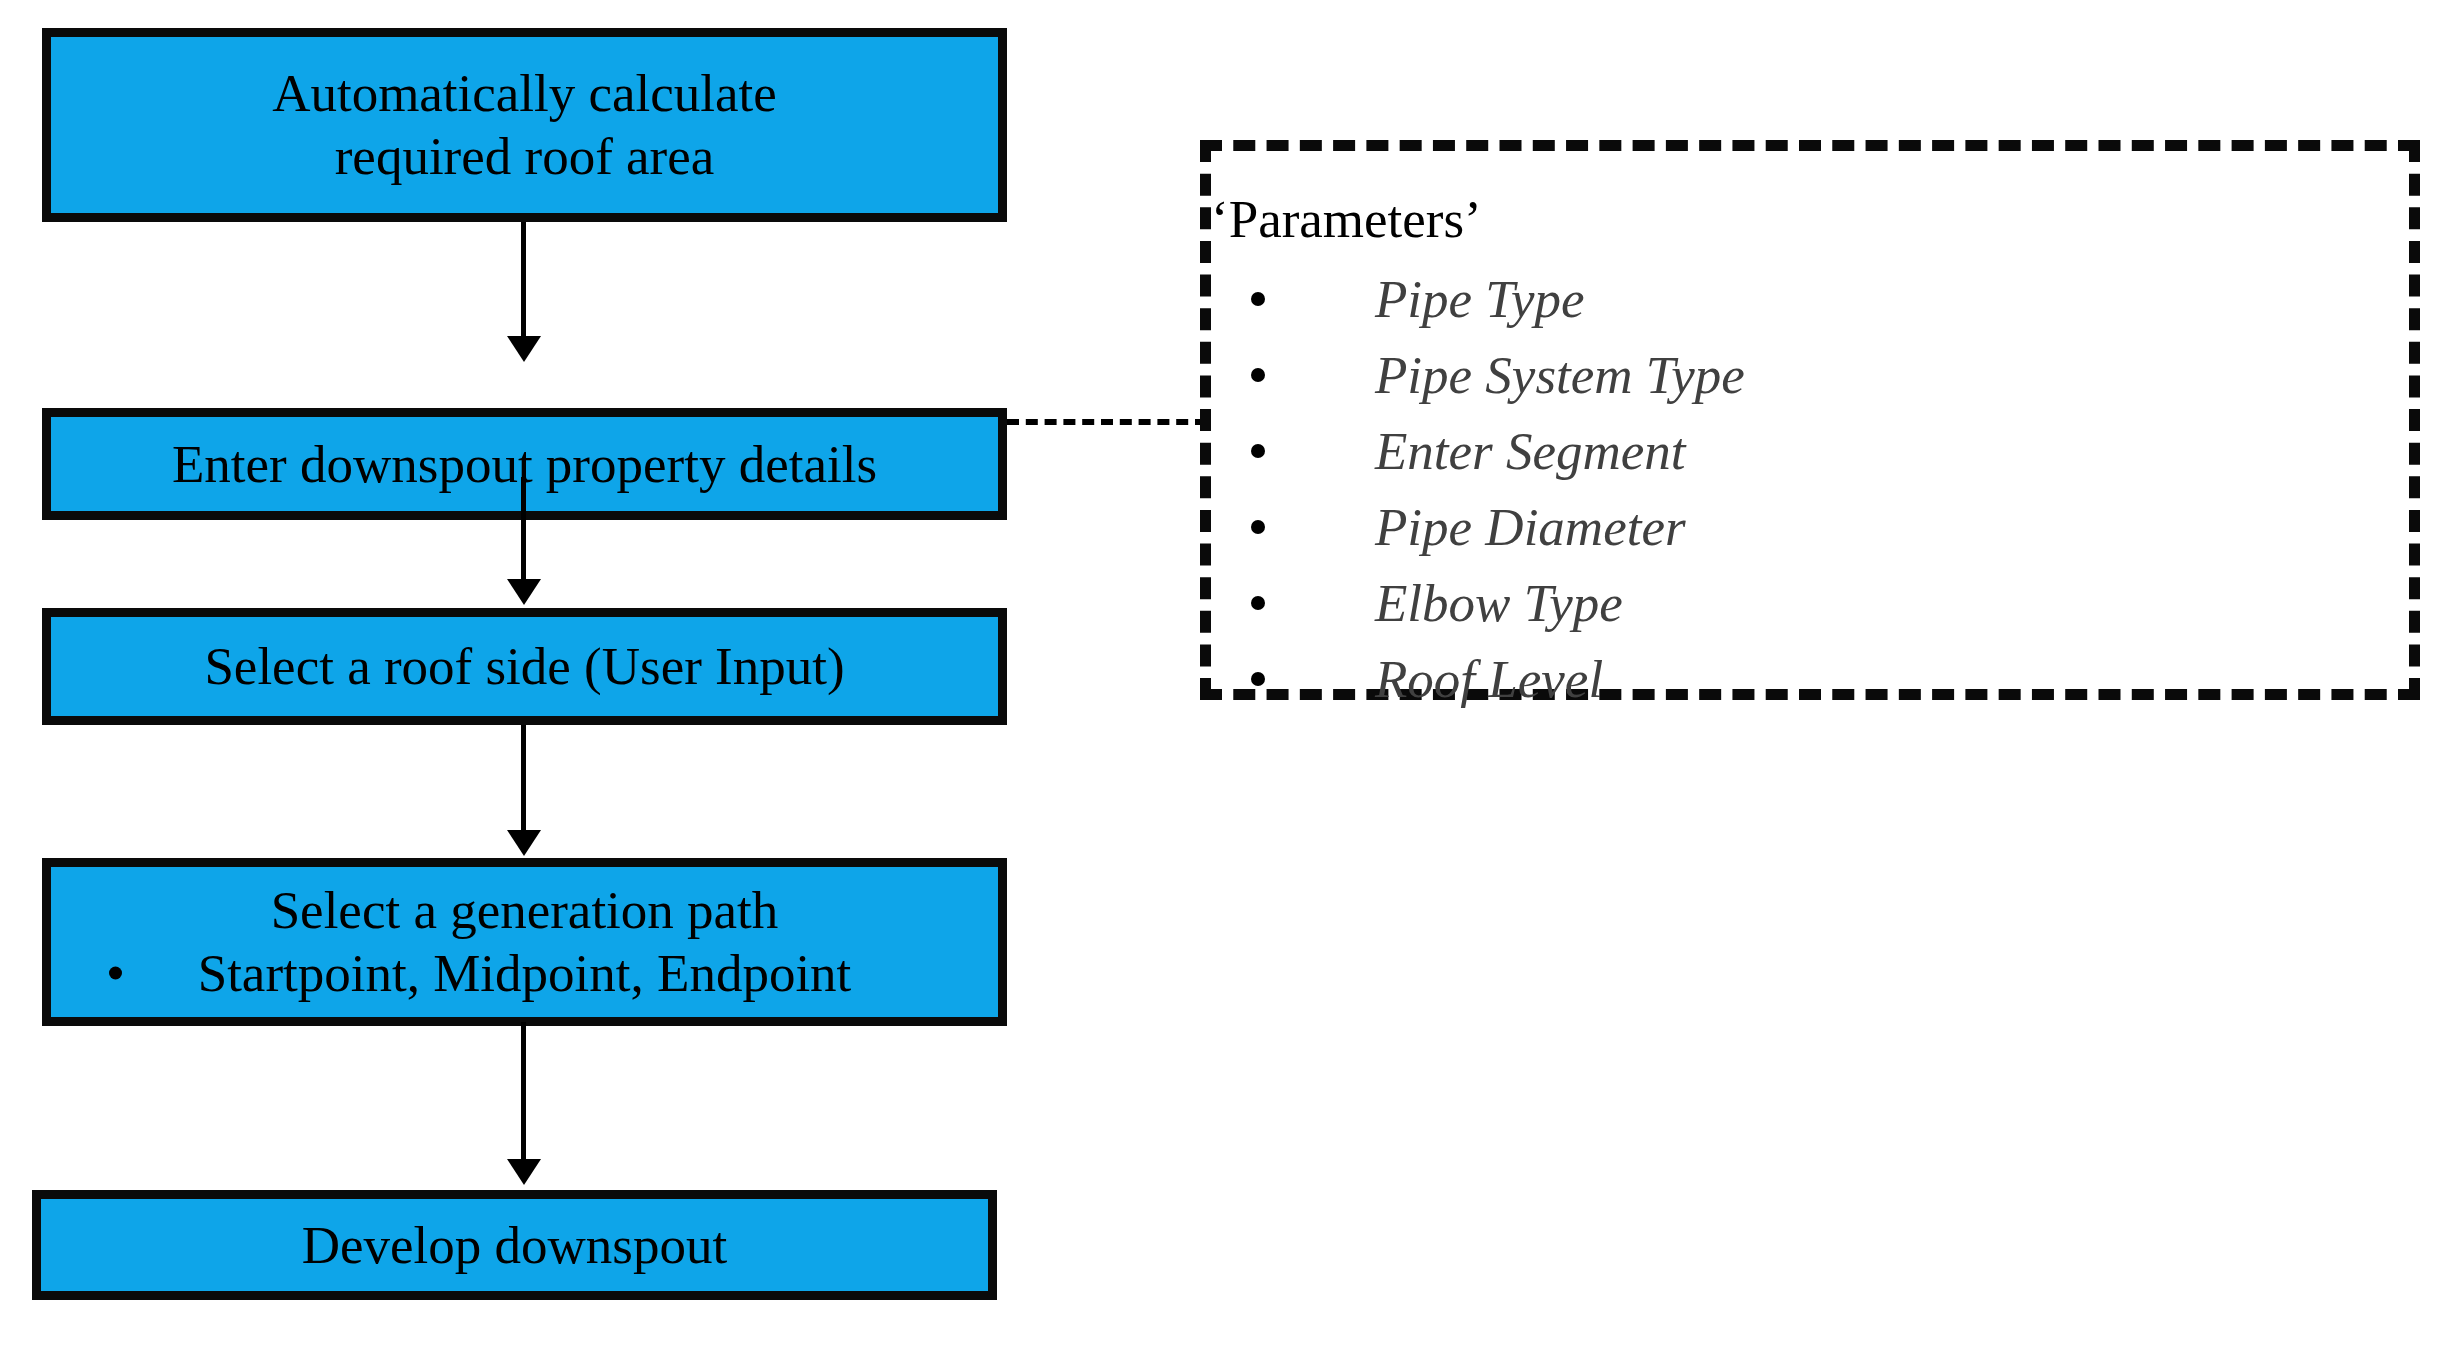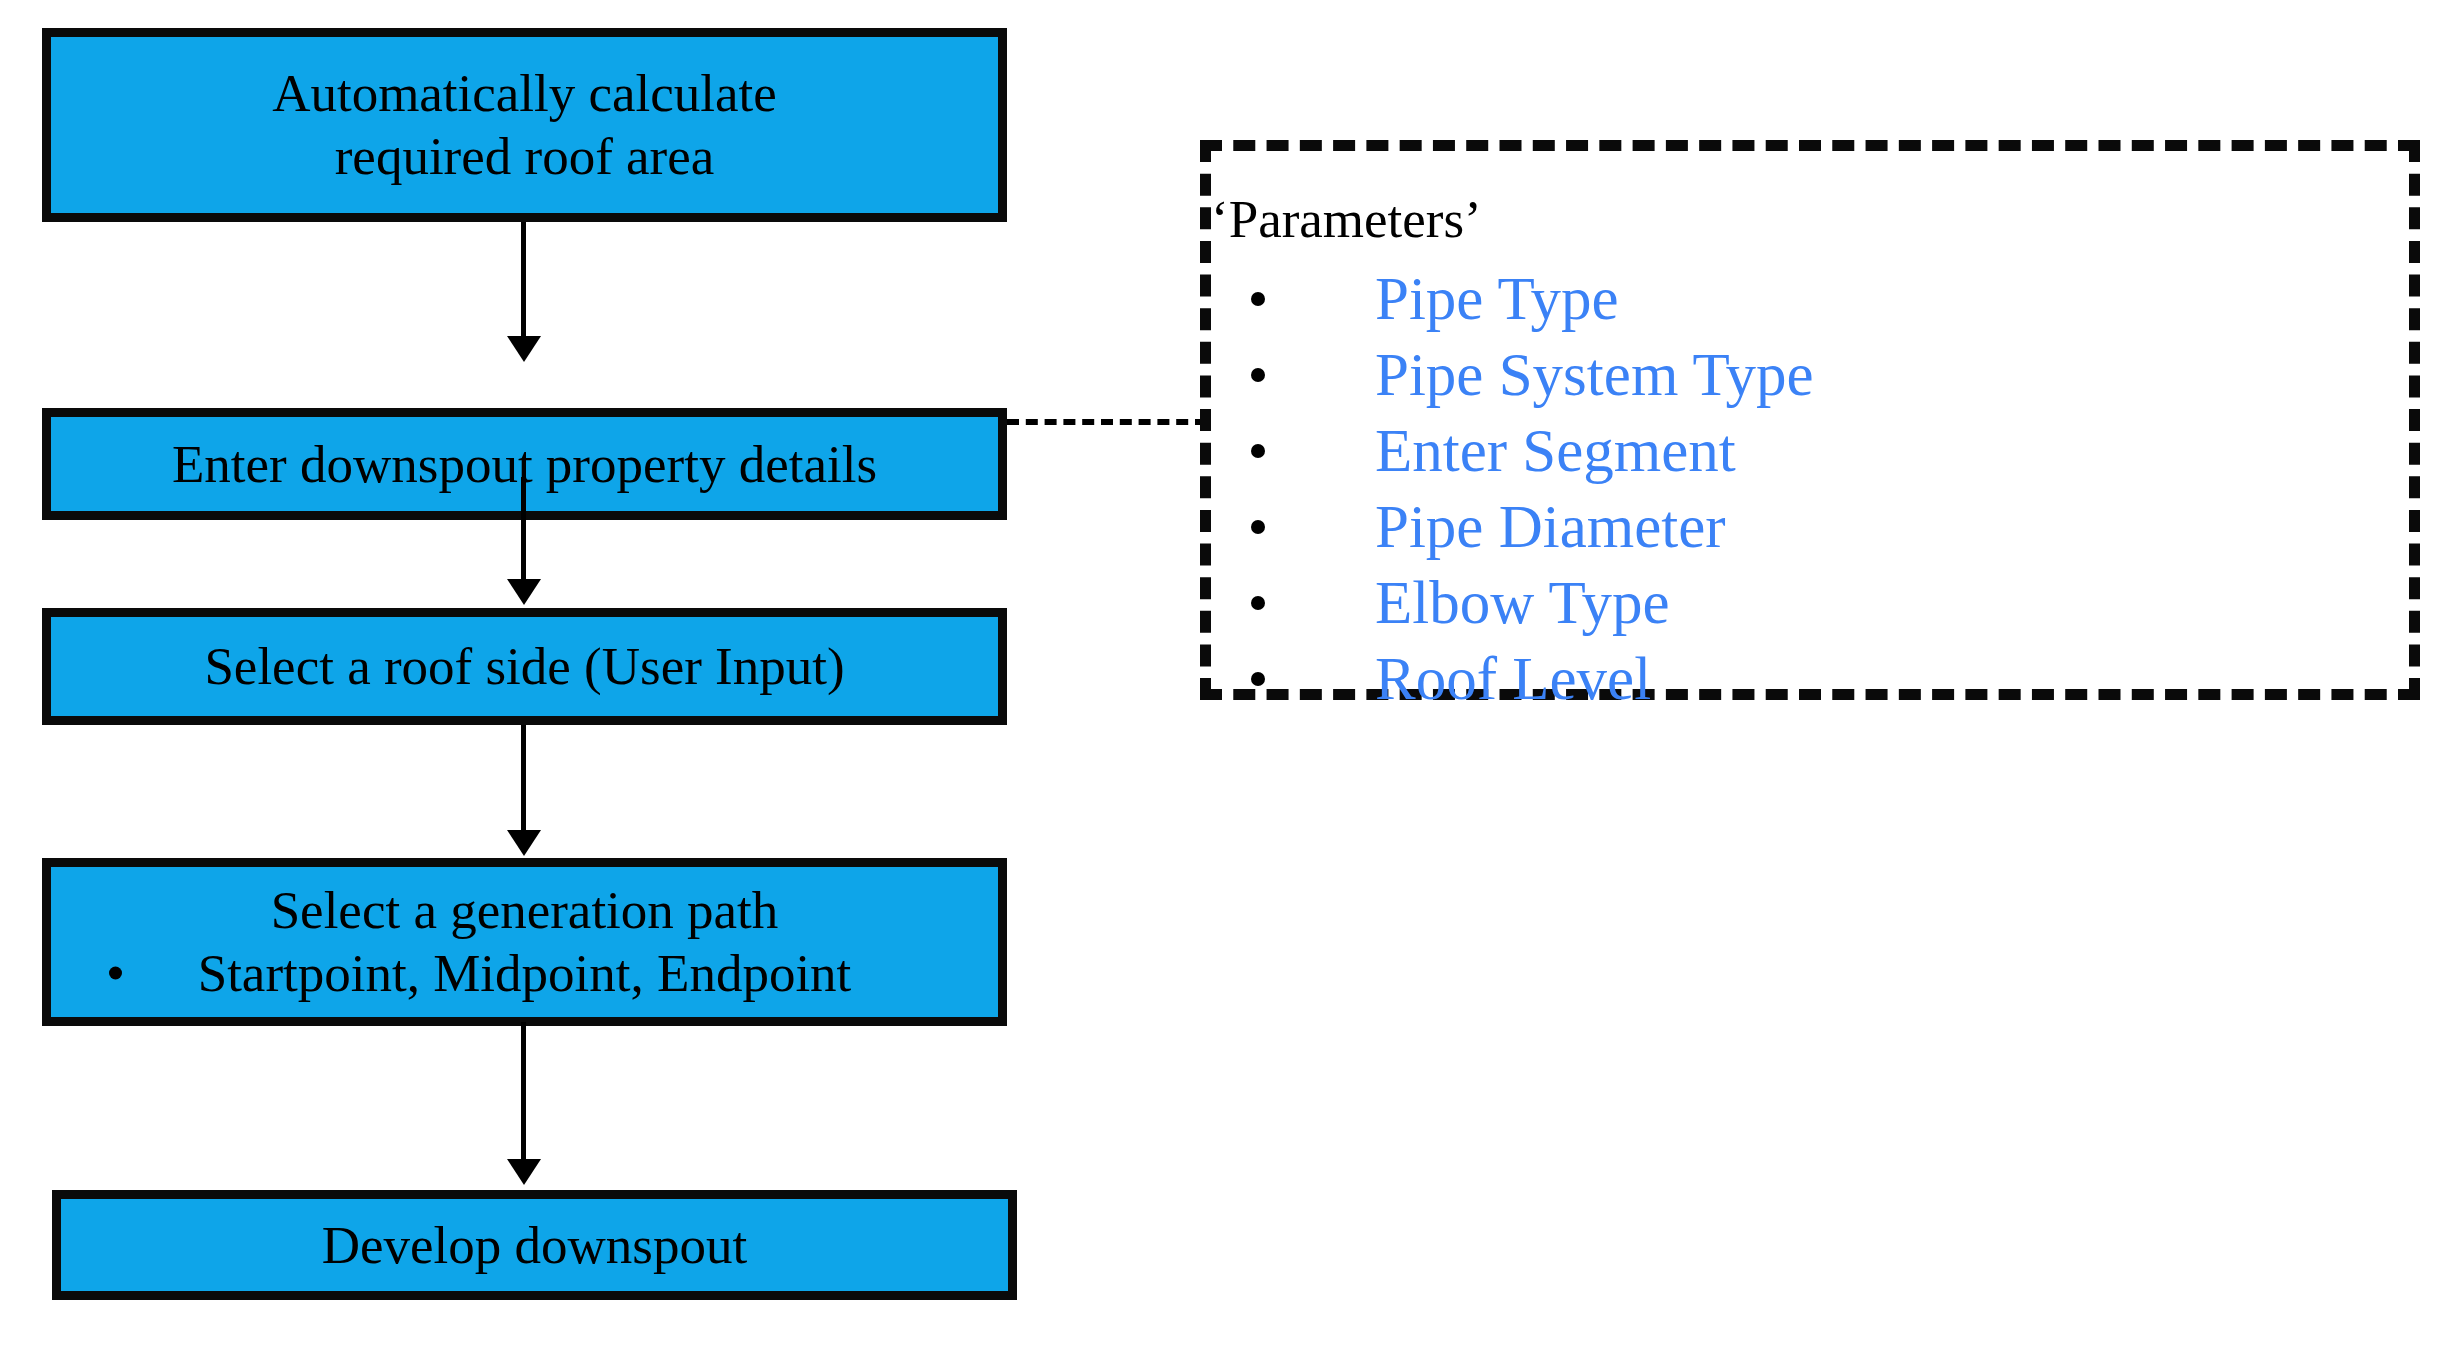--- a/index.html
+++ b/index.html
@@ -93,24 +93,25 @@
   .param-list {
     position: absolute;
     margin: 0;
     padding: 0;
     list-style: none;
   }
   .param-list li {
     position: relative;
     height: 76px;
     line-height: 76px;
-    font-size: 61px;
-    color: #3b82f6;
+    font-size: 53px;
+    color: #404040;
     white-space: nowrap;
     padding-left: 124px;
+    font-style: italic;
   }
   .param-list li .bullet {
     position: absolute;
     left: 0px;
     top: 50%;
     transform: translateY(-50%);
     width: 14px;
     height: 14px;
     border-radius: 50%;
     background: #000000;
@@ -149,21 +150,21 @@
     <span class="line">Select a generation path</span>
     <span class="bullet-row">
       <span class="row-bullet"></span>
       <span>Startpoint, Midpoint, Endpoint</span>
     </span>
   </div>
 
   <div class="arrow-shaft" style="left:521px; top:1022px; height:140px;"></div>
   <div class="arrow-head" style="left:507px; top:1159px;"></div>
 
-  <div class="flow-box" style="left:52px; top:1190px; width:965px; height:110px;">
+  <div class="flow-box" style="left:32px; top:1190px; width:965px; height:110px;">
     <span class="line">Develop downspout</span>
   </div>
 
   <div class="param-panel" style="left:1200px; top:140px; width:1220px; height:560px;">
 
     <div class="param-title" style="left:0; top:38px;">‘Parameters’</div>
 
     <ul class="param-list" style="left:40px; top:110px;">
       <li>
         <span class="bullet"></span>

